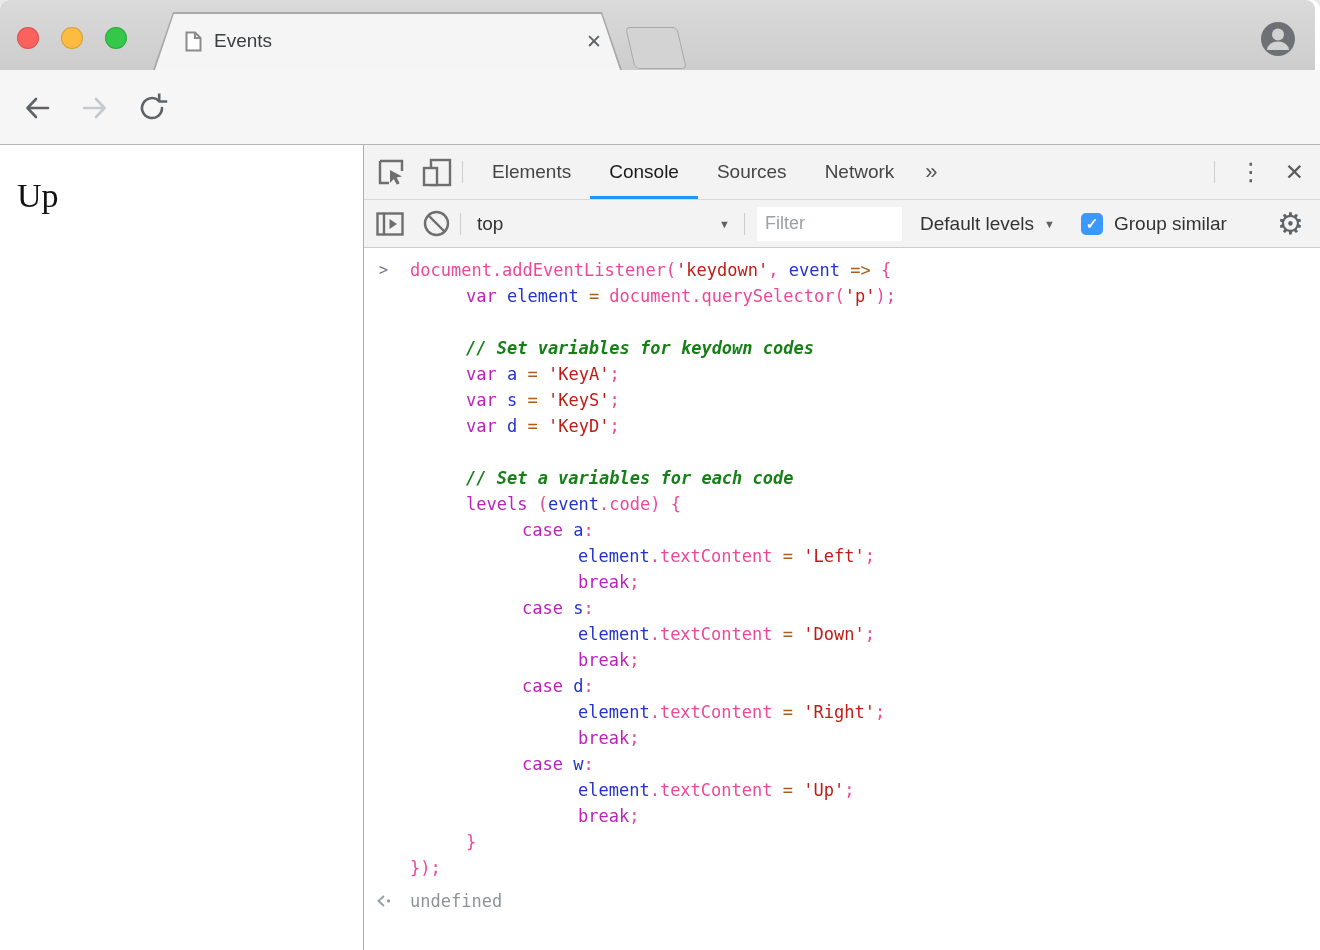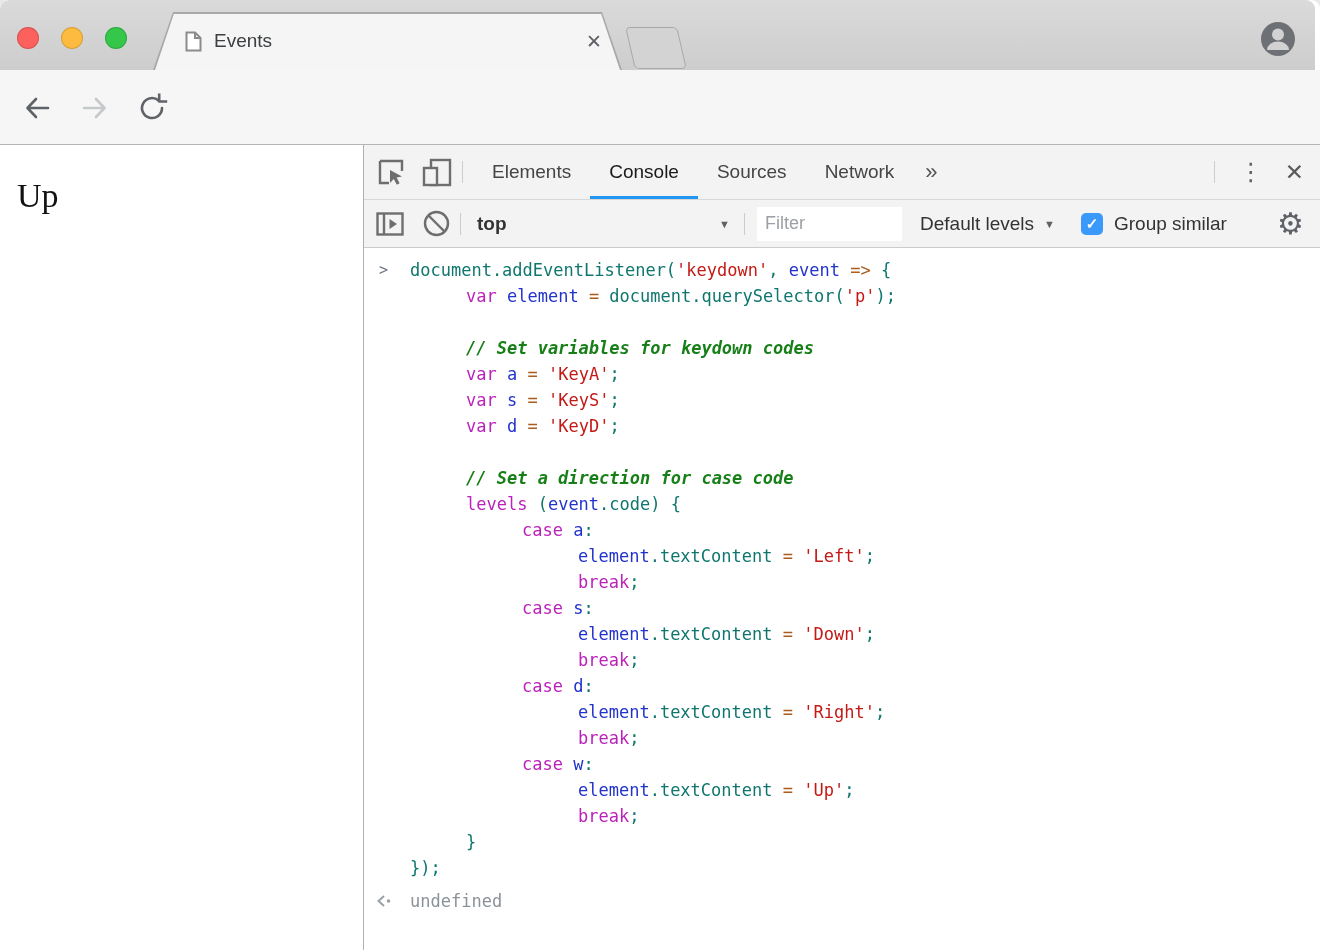--- a/index.html
+++ b/index.html
@@ -46,21 +46,21 @@
   .dt-tab.active{color:#1a1a1a;border-bottom:3px solid #2196f3;}
   .dt-overflow{font-size:22px;color:#555;padding:0 12px;}
   .dt-spacer{flex:1;}
   .dt-menu{font-size:24px;color:#5f6368;margin:0 22px 0 14px;}
   .dt-close{font-size:23px;color:#5a5a5a;}
   .icon-btn{display:flex;align-items:center;justify-content:center;}
 
   .dt-toolbar{height:48px;background:#f3f3f3;border-bottom:1px solid #ccc;
     box-sizing:border-box;display:flex;align-items:center;padding:0 16px 0 12px;}
   .ctx-select{width:253px;display:flex;align-items:center;justify-content:space-between;
-    font-size:19px;color:#333;margin-left:6px;font-weight:bold;}
+    font-size:19px;color:#333;margin-left:6px;}
   .caret{font-size:11px;color:#616161;}
   .filter-input{width:145px;height:34px;border:none;background:#fff;font-size:18px;
     font-family:"Liberation Sans",sans-serif;color:#404040;padding:0 8px;box-sizing:border-box;outline:none;}
   .filter-input::placeholder{color:#9aa0a6;}
   .levels{display:flex;align-items:center;gap:10px;font-size:19px;color:#333;margin-left:18px;}
   .checkbox{width:22px;height:22px;border-radius:5px;background:#3b99fc;margin-left:26px;
     color:#fff;font-size:15px;font-weight:bold;display:flex;align-items:center;justify-content:center;}
   .cb-label{font-size:19px;color:#333;margin-left:11px;}
   .gear{margin-left:auto;font-size:30px;color:#5f6368;line-height:30px;}
 
@@ -69,21 +69,21 @@
     font-family:"DejaVu Sans Mono",monospace;}
   .console-command{display:flex;padding-left:15px;}
   .prompt{width:31px;font-size:15px;line-height:26px;color:#6e7987;}
   .code{flex:1;font-size:17px;line-height:26px;color:#303942;}
   .code-line{white-space:pre;}
   .tok-k{color:#bb22bb;}
   .tok-v{color:#2233cc;}
   .tok-s{color:#c41a16;}
   .tok-o{color:#aa5d1e;}
   .tok-c{color:#177f17;font-style:italic;font-weight:bold;}
-  .tok-p{color:#0f766e;}
+  .tok-p{color:#ec4899;}
   .console-result{display:flex;align-items:center;margin-top:7px;padding-left:13px;}
   .result-arrow{width:33px;display:flex;align-items:center;}
   .result-text{font-size:17px;line-height:26px;color:#8b9298;}
 </style>
 </head>
 <body>
 
 <div class="window">
 
   <div class="tabstrip">
@@ -199,21 +199,21 @@
           <span class="prompt">&gt;</span>
           <div class="code">
               <div class="code-line" style="padding-left: 0px;"><span class="tok-p">document.addEventListener(</span><span class="tok-s">'keydown'</span><span class="tok-p">, </span><span class="tok-v">event</span><span class="tok-p"> </span><span class="tok-o">=&gt;</span><span class="tok-p"> {</span></div>
               <div class="code-line" style="padding-left: 56px;"><span class="tok-k">var</span><span class="tok-p"> </span><span class="tok-v">element</span><span class="tok-p"> </span><span class="tok-o">=</span><span class="tok-p"> document.querySelector(</span><span class="tok-s">'p'</span><span class="tok-p">);</span></div>
               <div class="code-line" style="padding-left: 56px;">&nbsp;</div>
               <div class="code-line" style="padding-left: 56px;"><span class="tok-c">// Set variables for keydown codes</span></div>
               <div class="code-line" style="padding-left: 56px;"><span class="tok-k">var</span><span class="tok-p"> </span><span class="tok-v">a</span><span class="tok-p"> </span><span class="tok-o">=</span><span class="tok-p"> </span><span class="tok-s">'KeyA'</span><span class="tok-p">;</span></div>
               <div class="code-line" style="padding-left: 56px;"><span class="tok-k">var</span><span class="tok-p"> </span><span class="tok-v">s</span><span class="tok-p"> </span><span class="tok-o">=</span><span class="tok-p"> </span><span class="tok-s">'KeyS'</span><span class="tok-p">;</span></div>
               <div class="code-line" style="padding-left: 56px;"><span class="tok-k">var</span><span class="tok-p"> </span><span class="tok-v">d</span><span class="tok-p"> </span><span class="tok-o">=</span><span class="tok-p"> </span><span class="tok-s">'KeyD'</span><span class="tok-p">;</span></div>
               <div class="code-line" style="padding-left: 56px;">&nbsp;</div>
-              <div class="code-line" style="padding-left: 56px;"><span class="tok-c">// Set a direction for case code</span></div>
+              <div class="code-line" style="padding-left: 56px;"><span class="tok-c">// Set a variables for each code</span></div>
               <div class="code-line" style="padding-left: 56px;"><span class="tok-k">levels</span><span class="tok-p"> (</span><span class="tok-v">event</span><span class="tok-p">.code) {</span></div>
               <div class="code-line" style="padding-left: 112px;"><span class="tok-k">case</span><span class="tok-p"> </span><span class="tok-v">a</span><span class="tok-p">:</span></div>
               <div class="code-line" style="padding-left: 168px;"><span class="tok-v">element</span><span class="tok-p">.textContent </span><span class="tok-o">=</span><span class="tok-p"> </span><span class="tok-s">'Left'</span><span class="tok-p">;</span></div>
               <div class="code-line" style="padding-left: 168px;"><span class="tok-k">break</span><span class="tok-p">;</span></div>
               <div class="code-line" style="padding-left: 112px;"><span class="tok-k">case</span><span class="tok-p"> </span><span class="tok-v">s</span><span class="tok-p">:</span></div>
               <div class="code-line" style="padding-left: 168px;"><span class="tok-v">element</span><span class="tok-p">.textContent </span><span class="tok-o">=</span><span class="tok-p"> </span><span class="tok-s">'Down'</span><span class="tok-p">;</span></div>
               <div class="code-line" style="padding-left: 168px;"><span class="tok-k">break</span><span class="tok-p">;</span></div>
               <div class="code-line" style="padding-left: 112px;"><span class="tok-k">case</span><span class="tok-p"> </span><span class="tok-v">d</span><span class="tok-p">:</span></div>
               <div class="code-line" style="padding-left: 168px;"><span class="tok-v">element</span><span class="tok-p">.textContent </span><span class="tok-o">=</span><span class="tok-p"> </span><span class="tok-s">'Right'</span><span class="tok-p">;</span></div>
               <div class="code-line" style="padding-left: 168px;"><span class="tok-k">break</span><span class="tok-p">;</span></div>

